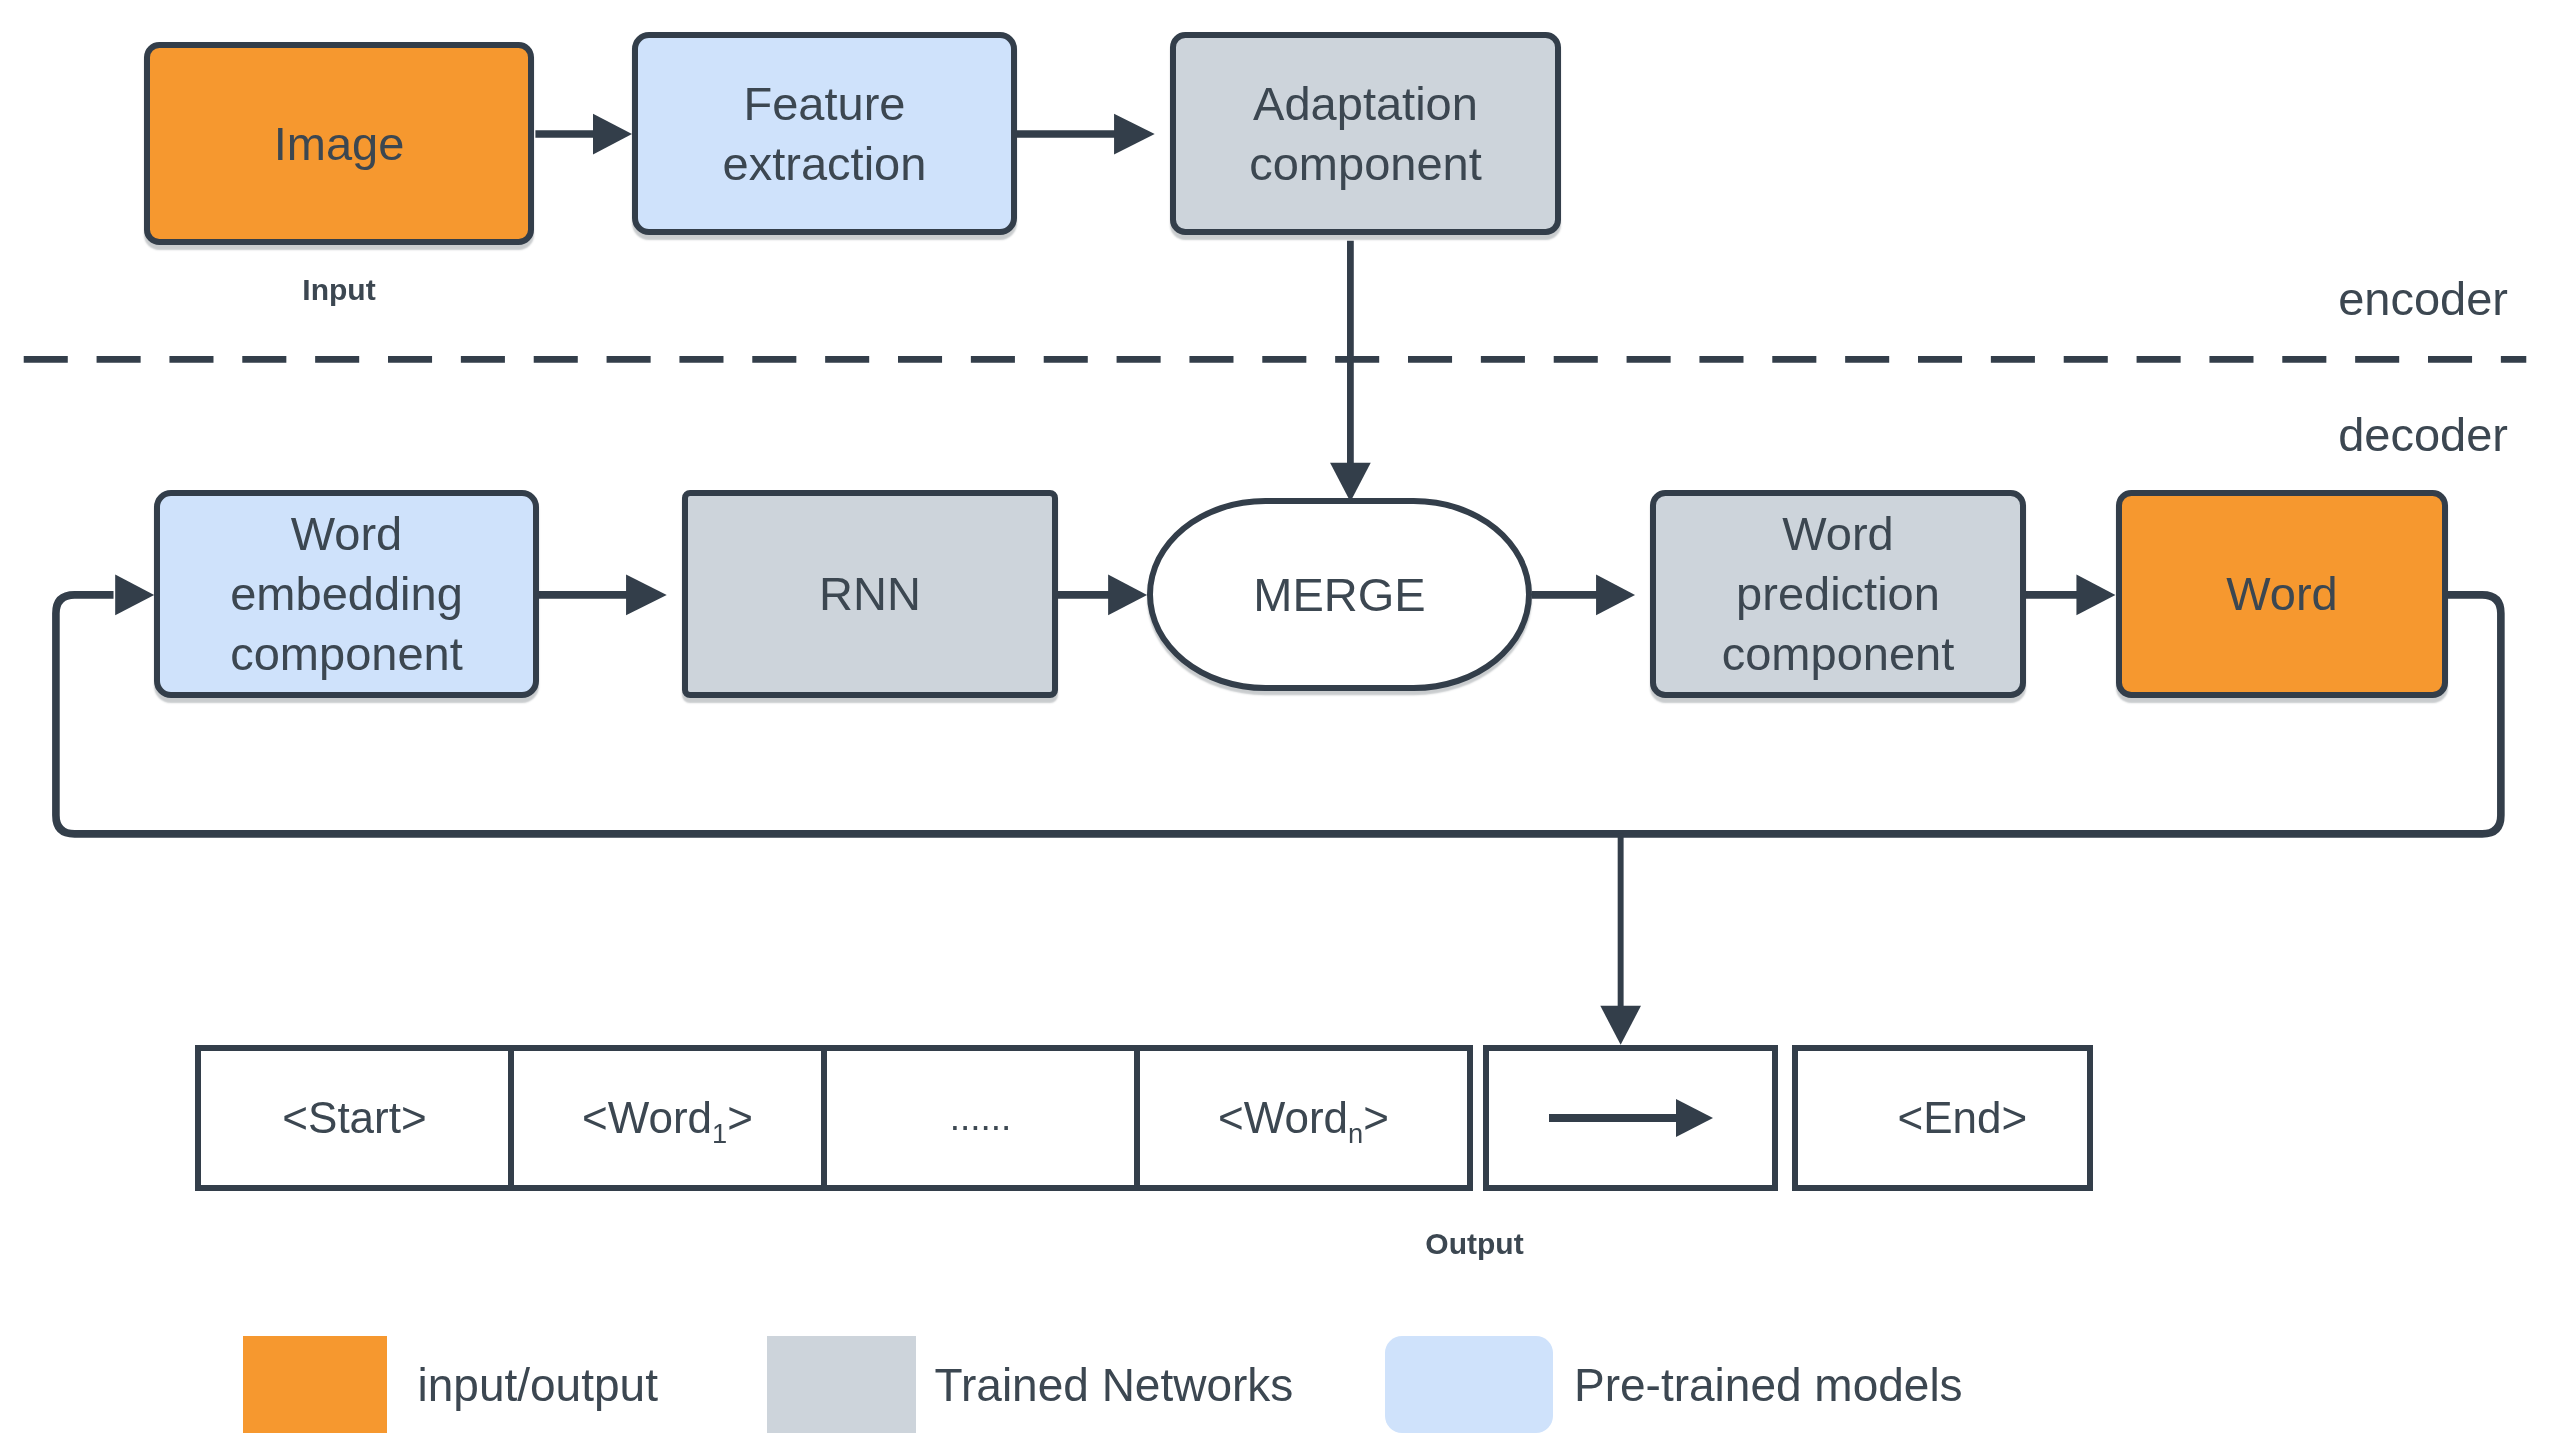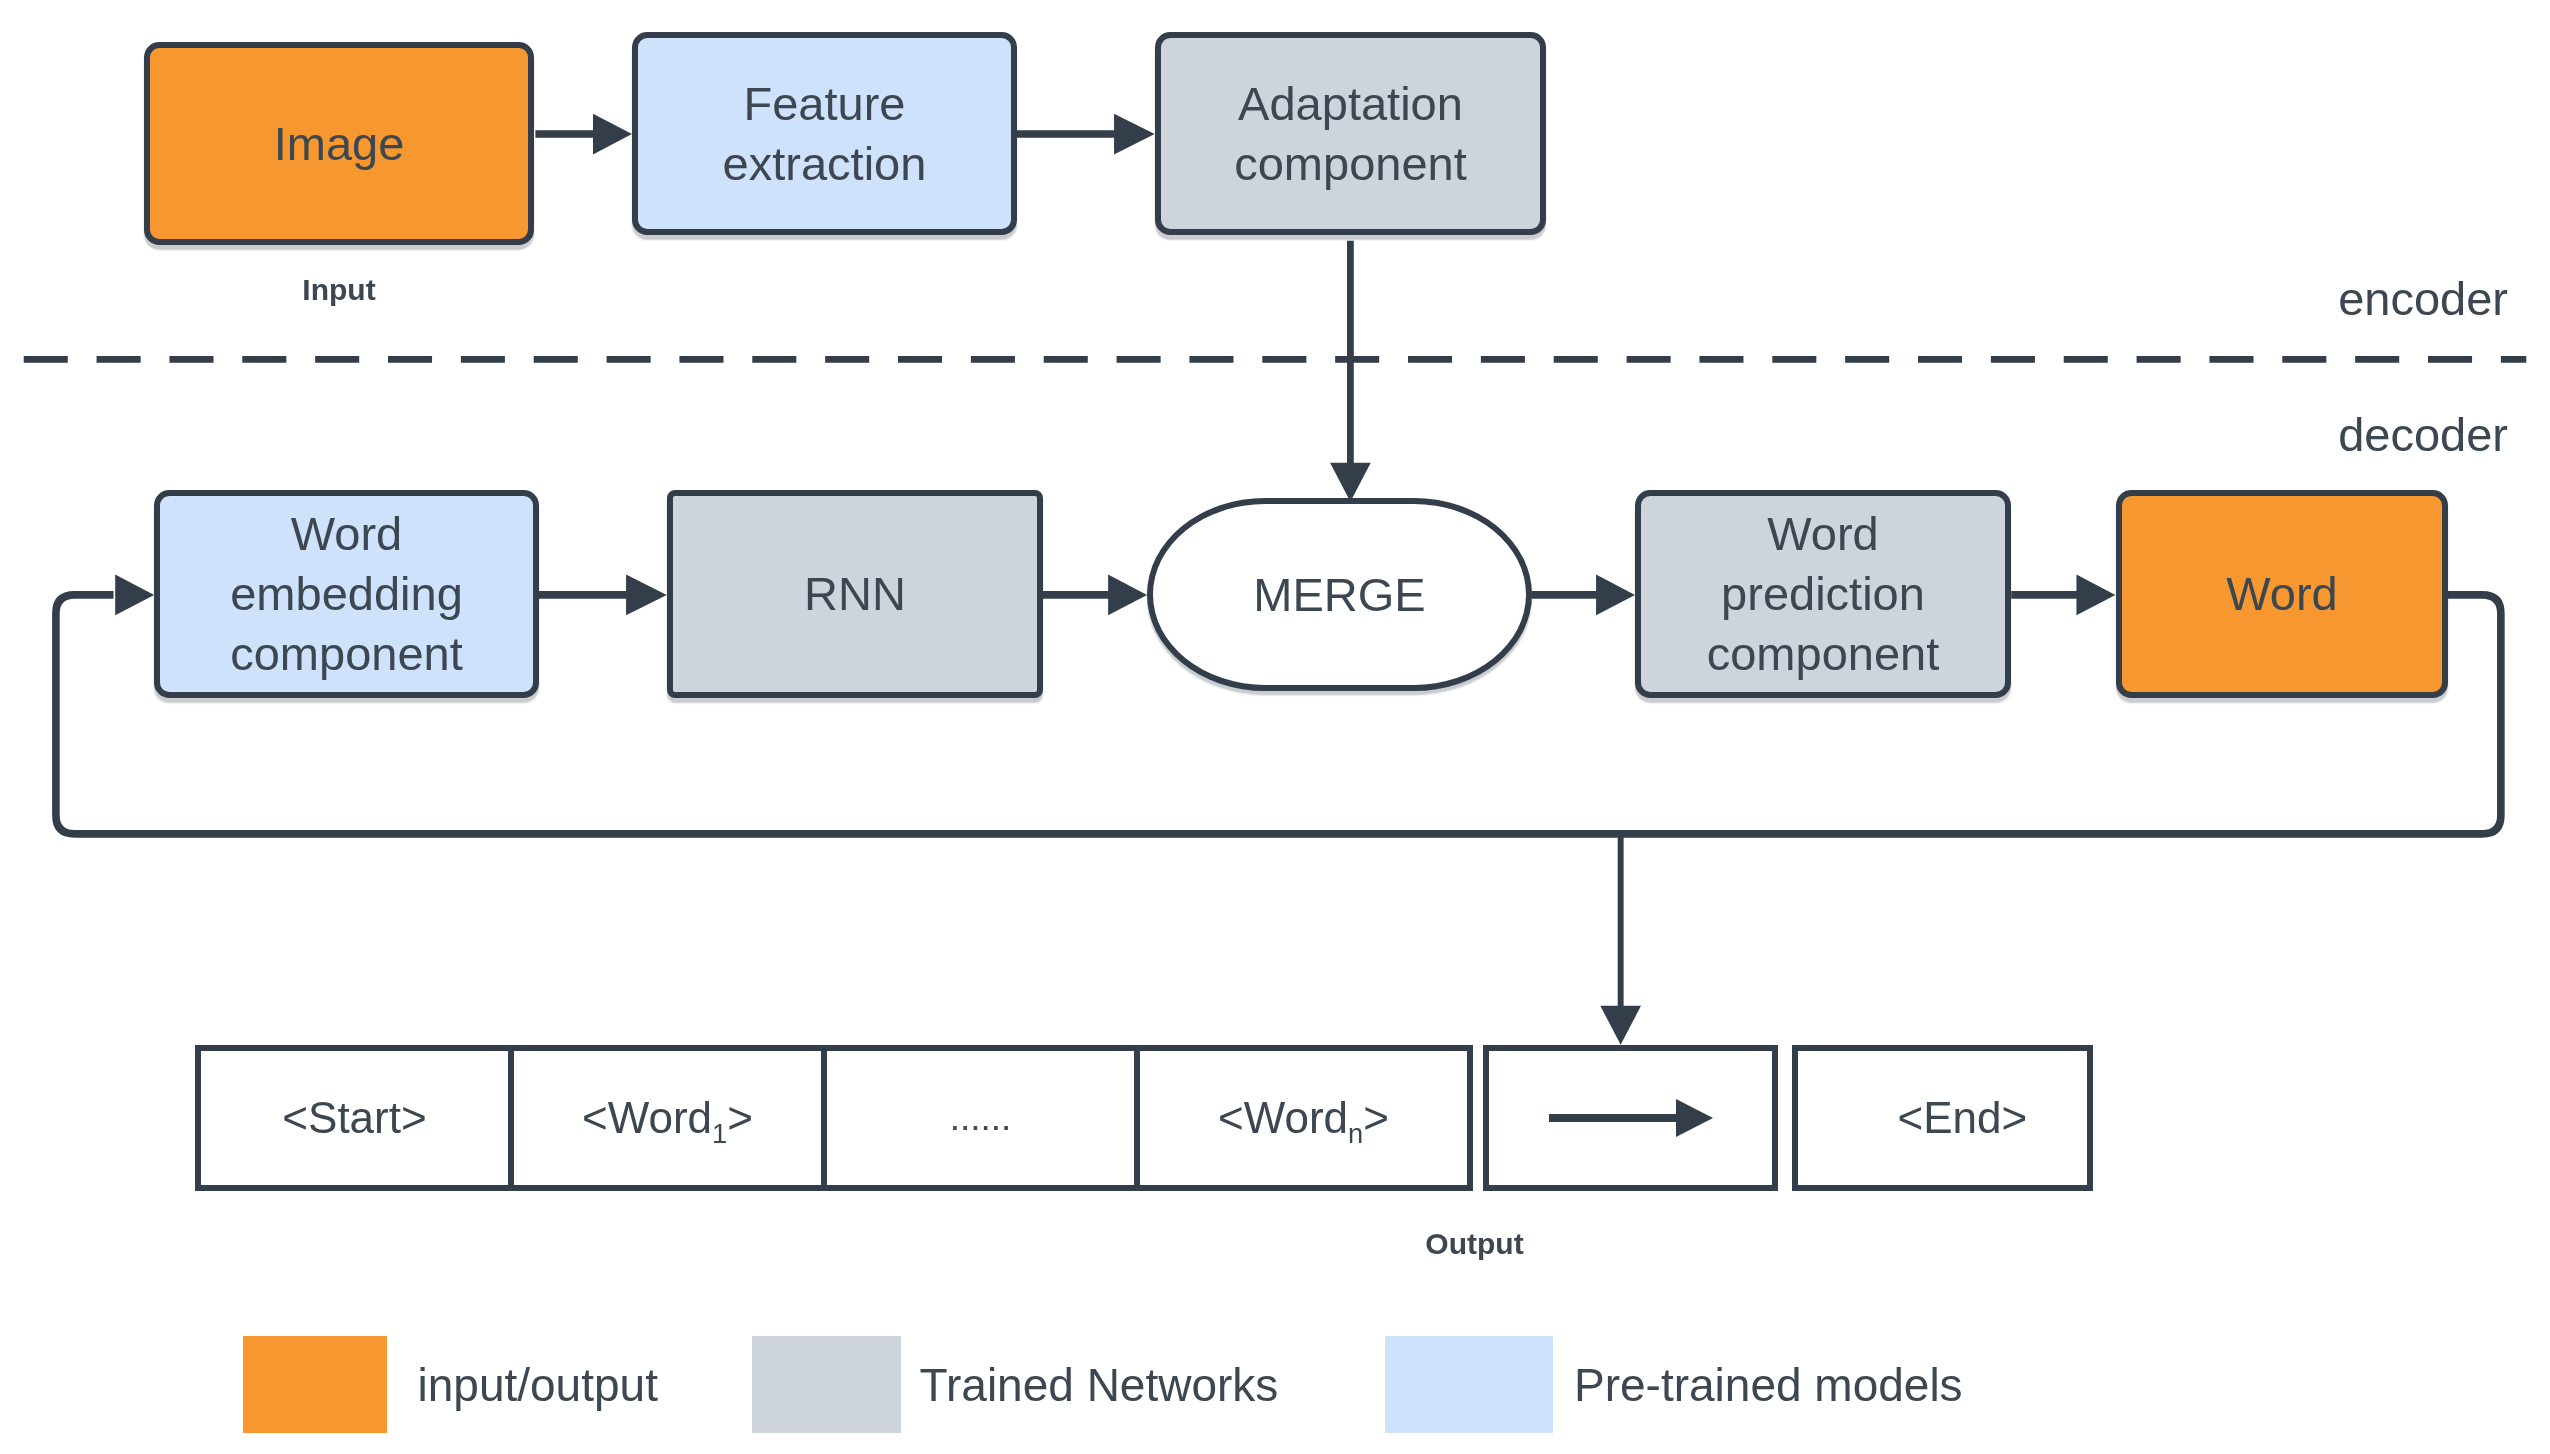--- a/index.html
+++ b/index.html
@@ -17,22 +17,22 @@
     font-family:"Liberation Sans",sans-serif;color:var(--text);overflow:hidden;
   }
   .connectors{position:absolute;left:0;top:0;width:2550px;height:1455px;pointer-events:none;}
   .box{
     position:absolute;border:6px solid var(--line);border-radius:15.3px;
     display:flex;align-items:center;justify-content:center;text-align:center;
     white-space:pre-line;font-size:47px;line-height:1.27;color:var(--text);
     box-shadow:0 4.2px 1.7px rgba(40,50,60,.25);
   }
   .fill-orange{background:var(--orange);}
-  .fill-blue{background:var(--light-blue);}
-  .fill-gray{background:var(--gray);}
+  .fill-blue{background:var(--light-blue);border-radius:17px;}
+  .fill-gray{background:var(--gray);margin-left:15px;}
   .fill-white{background:var(--white);}
   .merge{border-radius:119px / 97px;}
   .caption{position:absolute;font-size:30px;font-weight:bold;color:var(--text);}
   .caption.center{text-align:center;}
   .region-label{position:absolute;font-size:47px;color:var(--text);text-align:right;}
   .outstrip{position:absolute;left:195px;top:1045px;height:126px;display:flex;align-items:flex-start;}
   .ocell{
     height:146px;border:6px solid var(--line);display:flex;align-items:center;justify-content:center;
     font-size:44px;color:var(--text);background:var(--white);
   }

